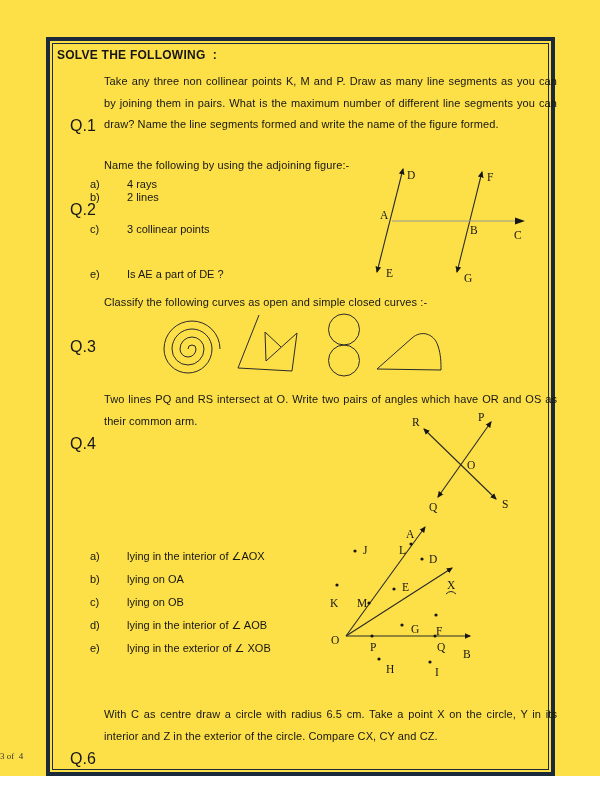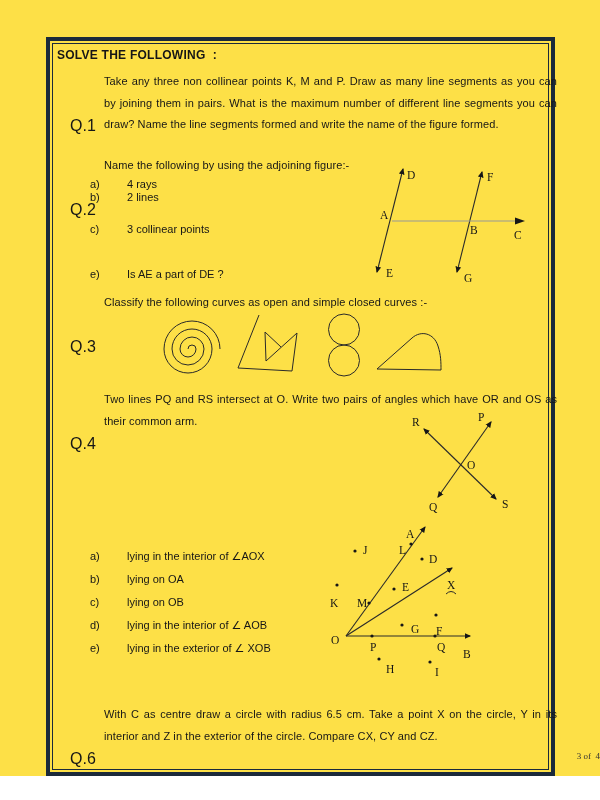--- a/index.html
+++ b/index.html
@@ -29,21 +29,21 @@
   .item{position:absolute;left:90px;font-size:11px;line-height:15px;white-space:nowrap;}
   .ilet{display:inline-block;width:37px;}
   .fig{position:absolute;}
   .fig .ln{stroke:var(--figline,#2a2a2a);stroke-width:1.1;fill:none;}
   .fig .lngray{stroke:var(--grayline,#979797);stroke-width:1.2;fill:none;}
   .fig .crv{stroke:var(--figline,#2a2a2a);stroke-width:1;fill:none;}
   .fig .lbl{font-family:"Liberation Serif",serif;font-size:11.5px;fill:var(--text,#161616);}
   .fig .pt{fill:var(--text,#161616);}
   .fig .arw{fill:var(--text,#161616);}
   .footer{
-    position:absolute;left:0;right:0;top:751px;text-align:right;
+    position:absolute;left:0;right:0;top:751px;text-align:left;
     font-family:"Liberation Serif",serif;font-size:9px;color:#333;
     white-space:pre-wrap;
   }
 </style>
 </head>
 <body>
 
 <div class="page">
   <div class="frame">
     <div class="frame-inner"></div>

